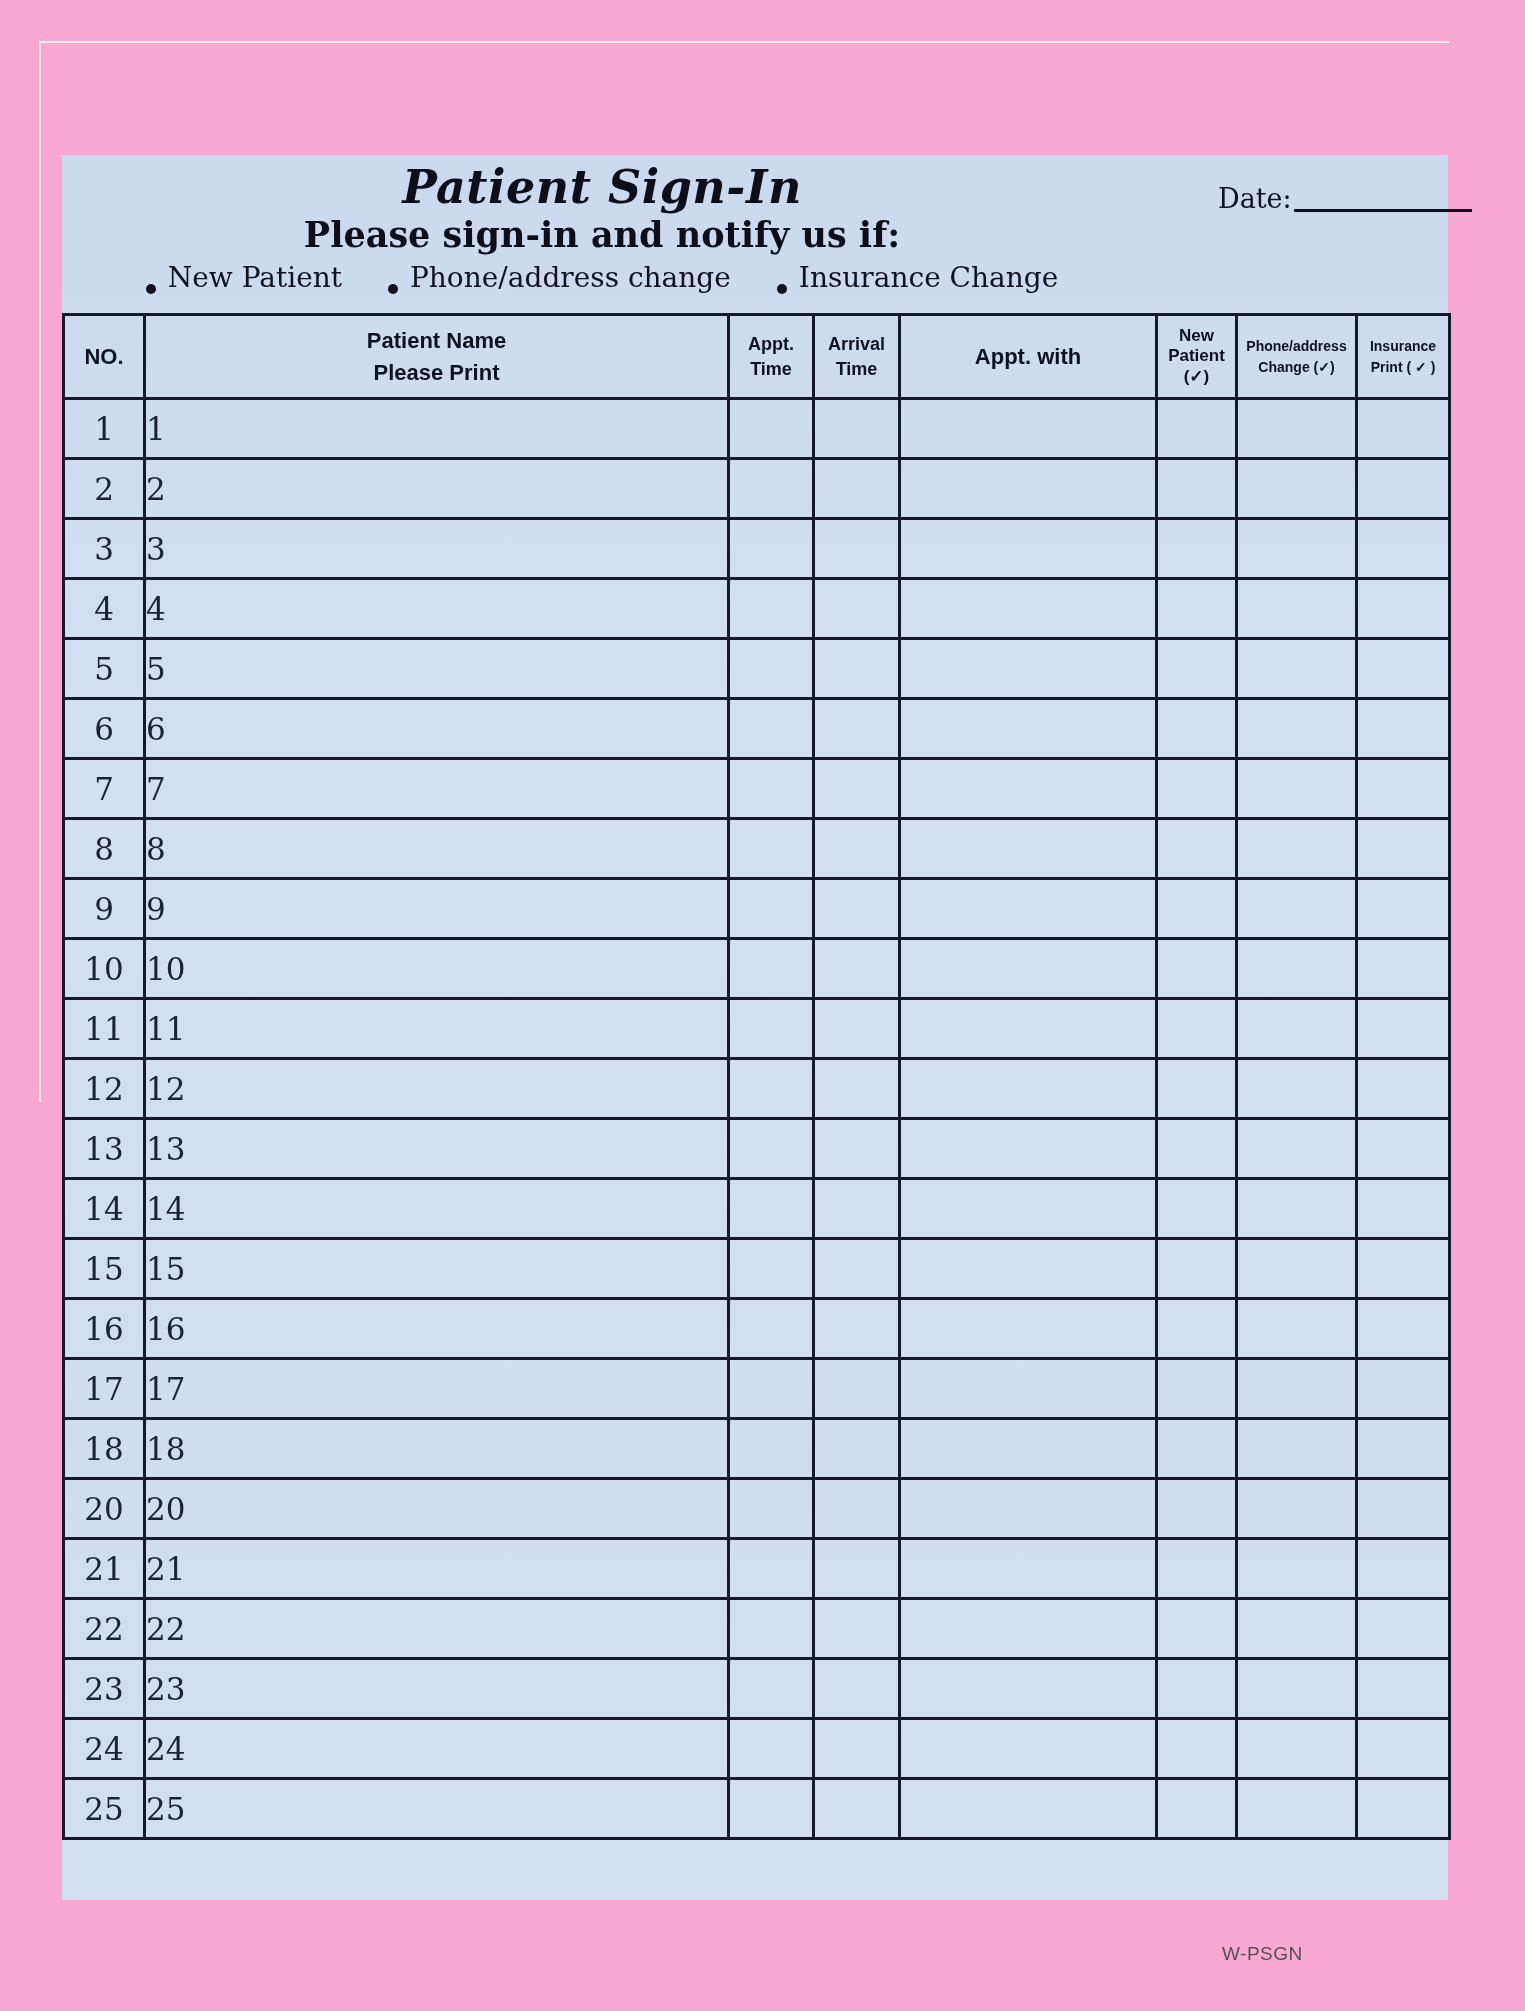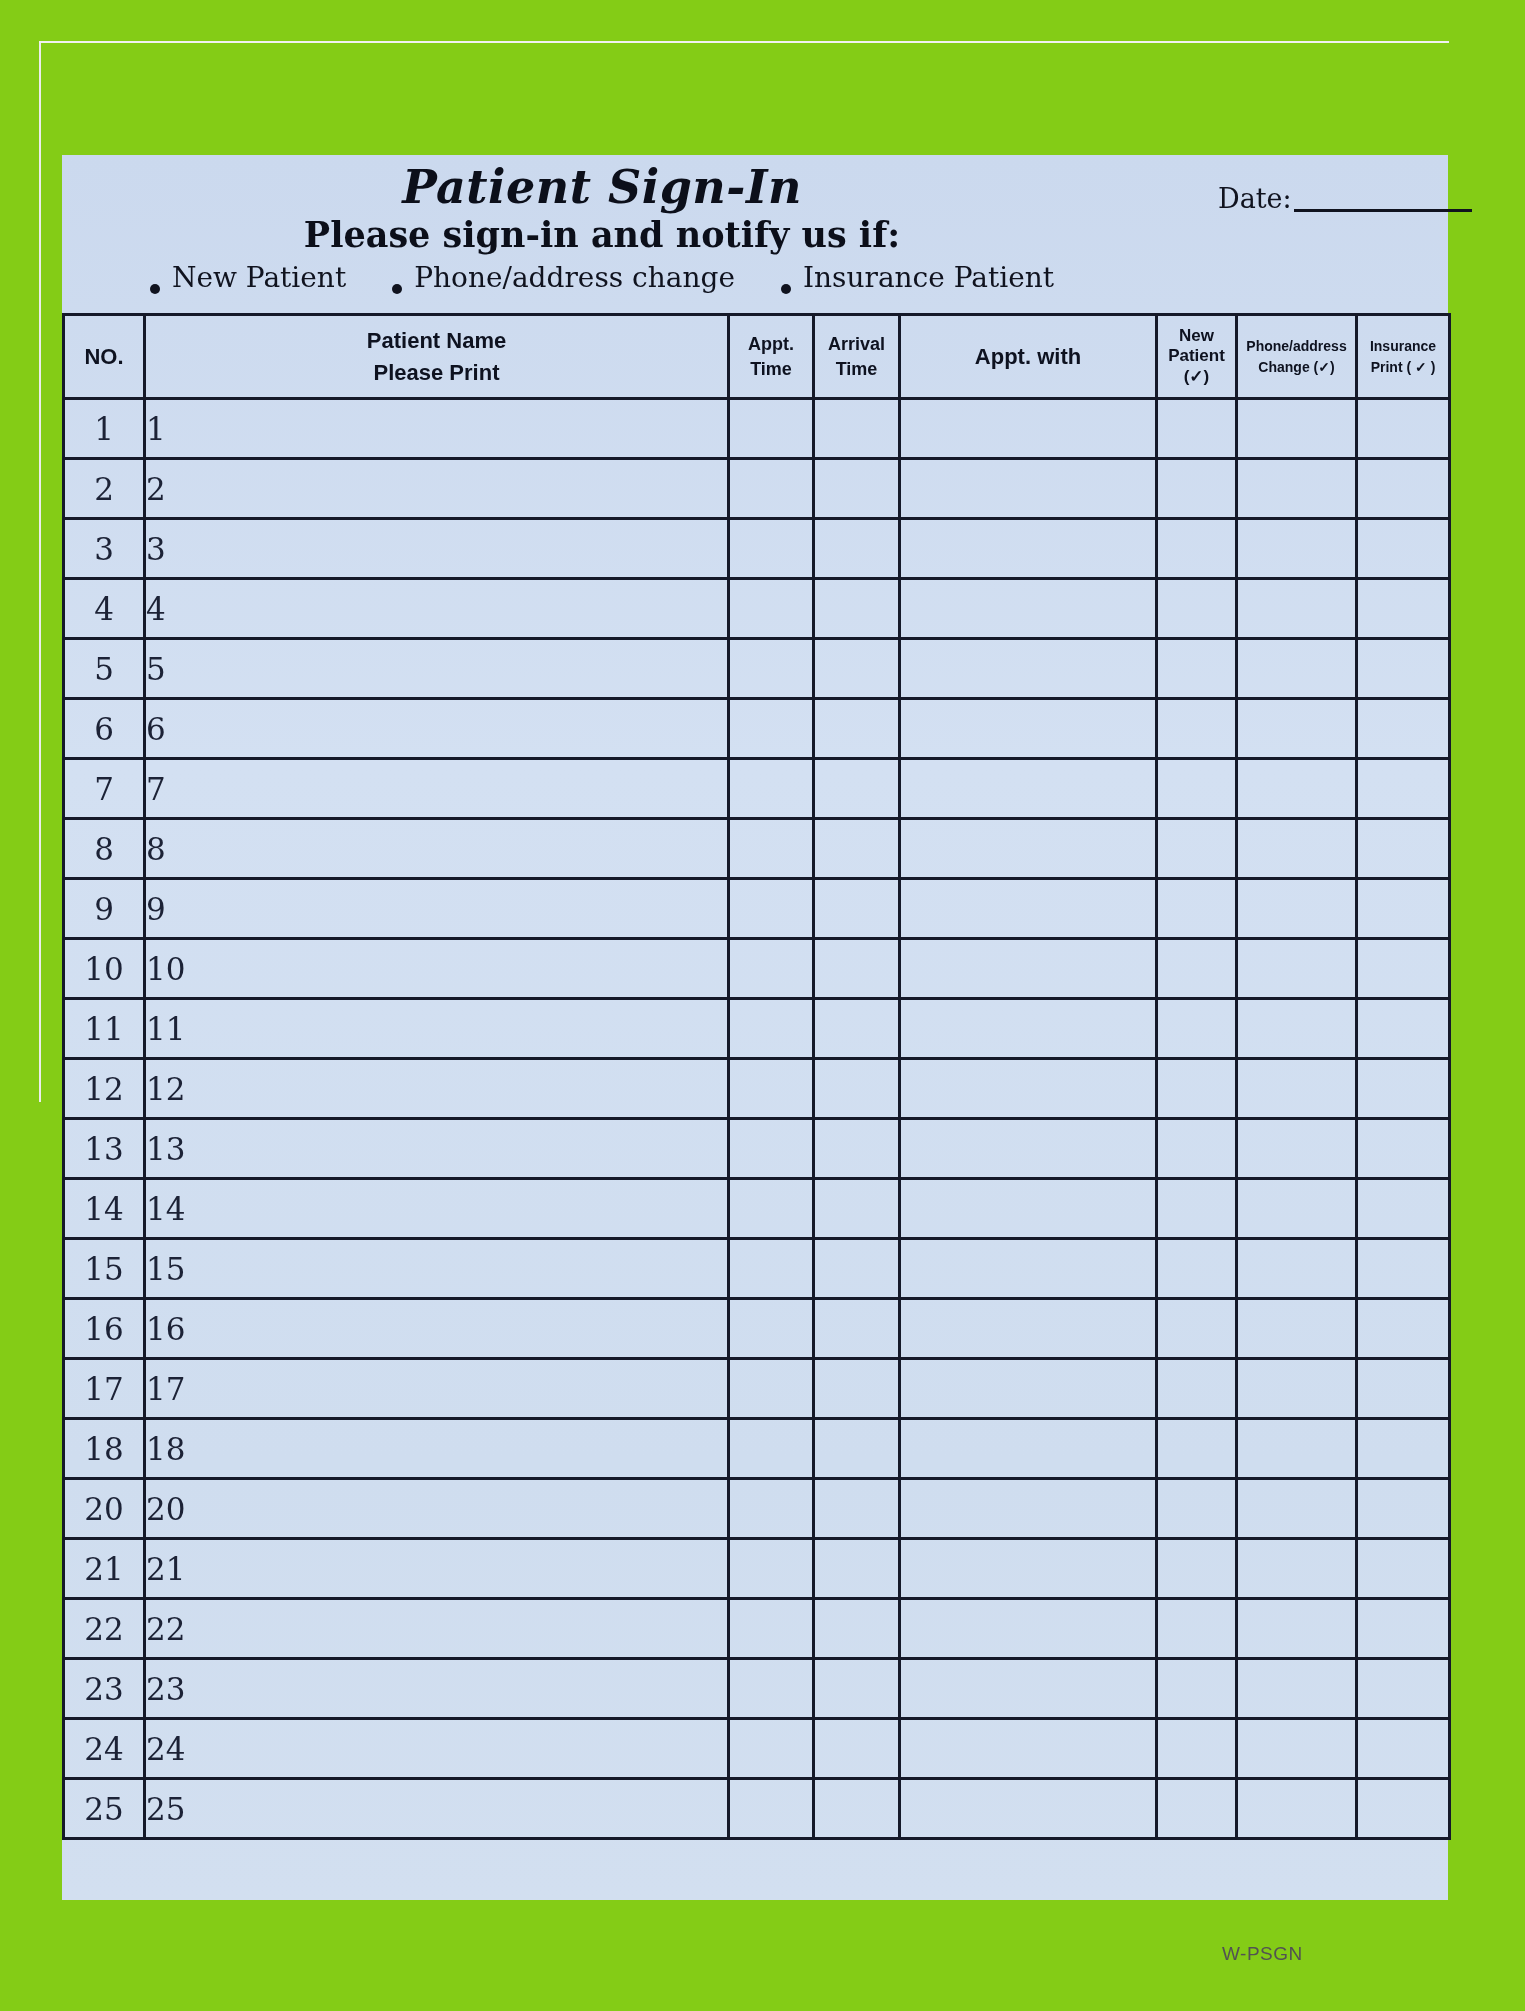--- a/index.html
+++ b/index.html
@@ -8,21 +8,21 @@
     width: 1525px;
     height: 2011px;
     background: #ffffff;
     overflow: hidden;
     font-family: "DejaVu Serif", serif;
   }
   .page {
     position: relative;
     width: 1525px;
     height: 2011px;
-    background: #84cc16;
+    background: #f9a8d4;
   }
   
   .scan-edge-v {
     position: absolute;
     left: 39px; top: 42px;
     width: 2px; height: 1060px;
     background: #ececec;
   }
   .scan-edge-h {
     position: absolute;
@@ -168,21 +168,21 @@
           <li>
             <span class="bullet-dot"></span>
             <span>New Patient</span>
           </li>
           <li>
             <span class="bullet-dot"></span>
             <span>Phone/address change</span>
           </li>
           <li>
             <span class="bullet-dot"></span>
-            <span>Insurance Patient</span>
+            <span>Insurance Change</span>
           </li>
         </ul>
     </div>
 
     <div class="date-field">
       <span class="date-label">Date:</span>
       <span class="date-line"></span>
     </div>
 
     <table class="signin">

